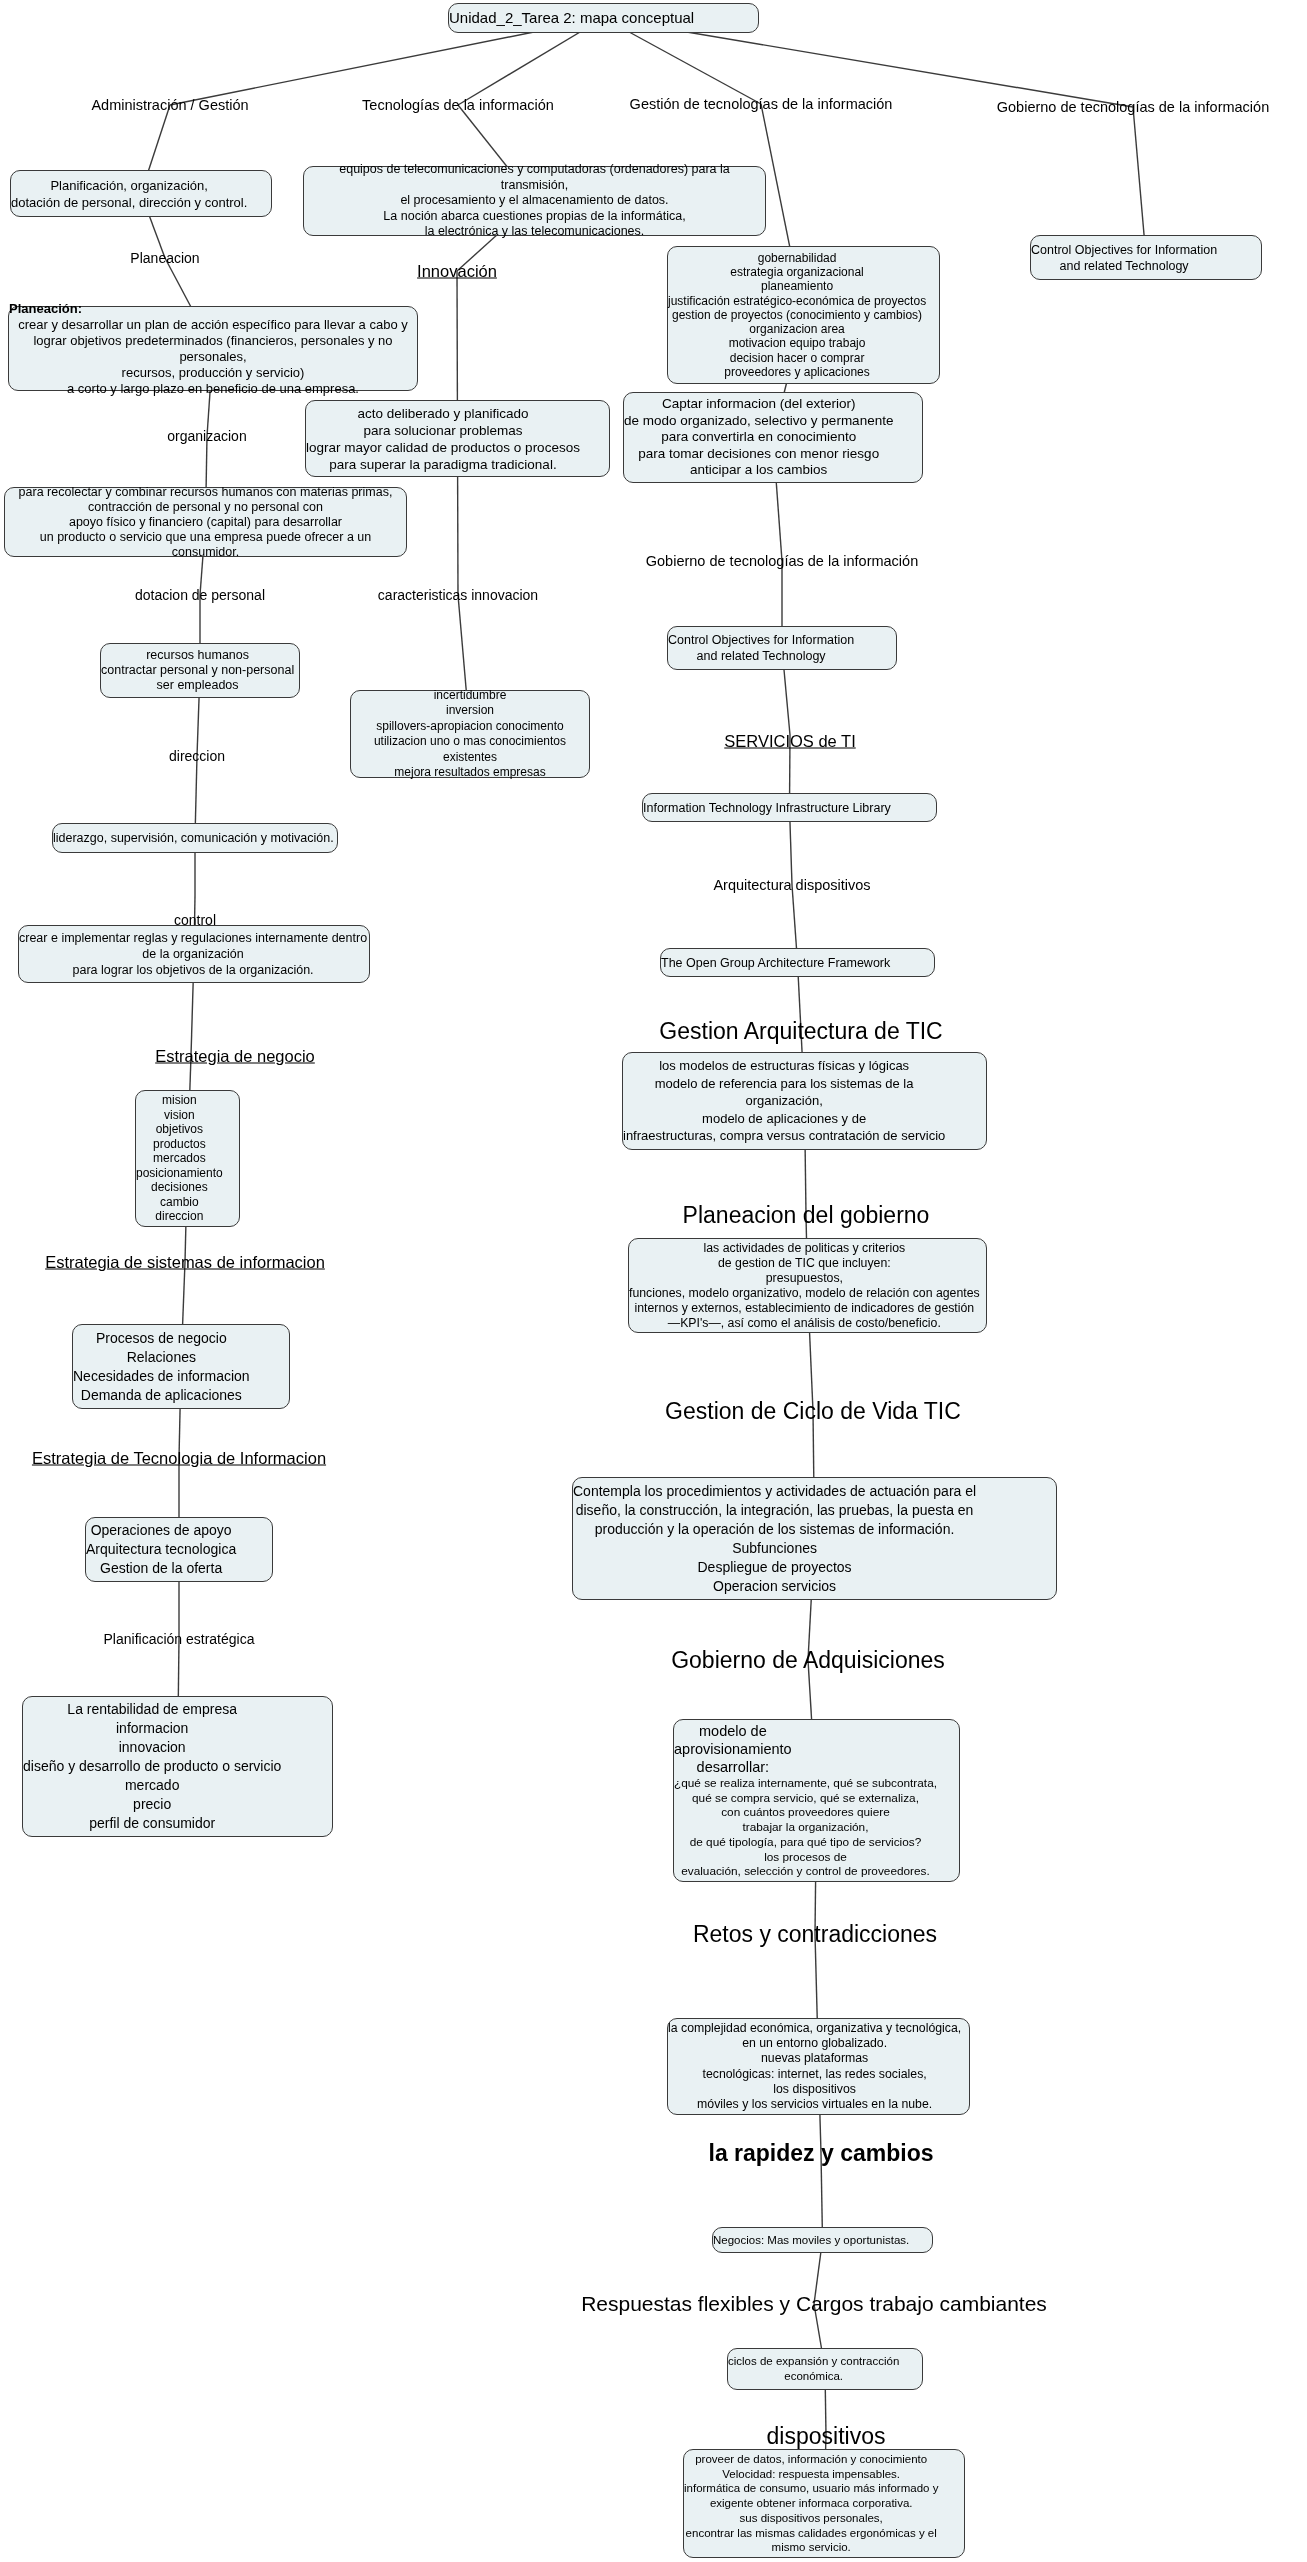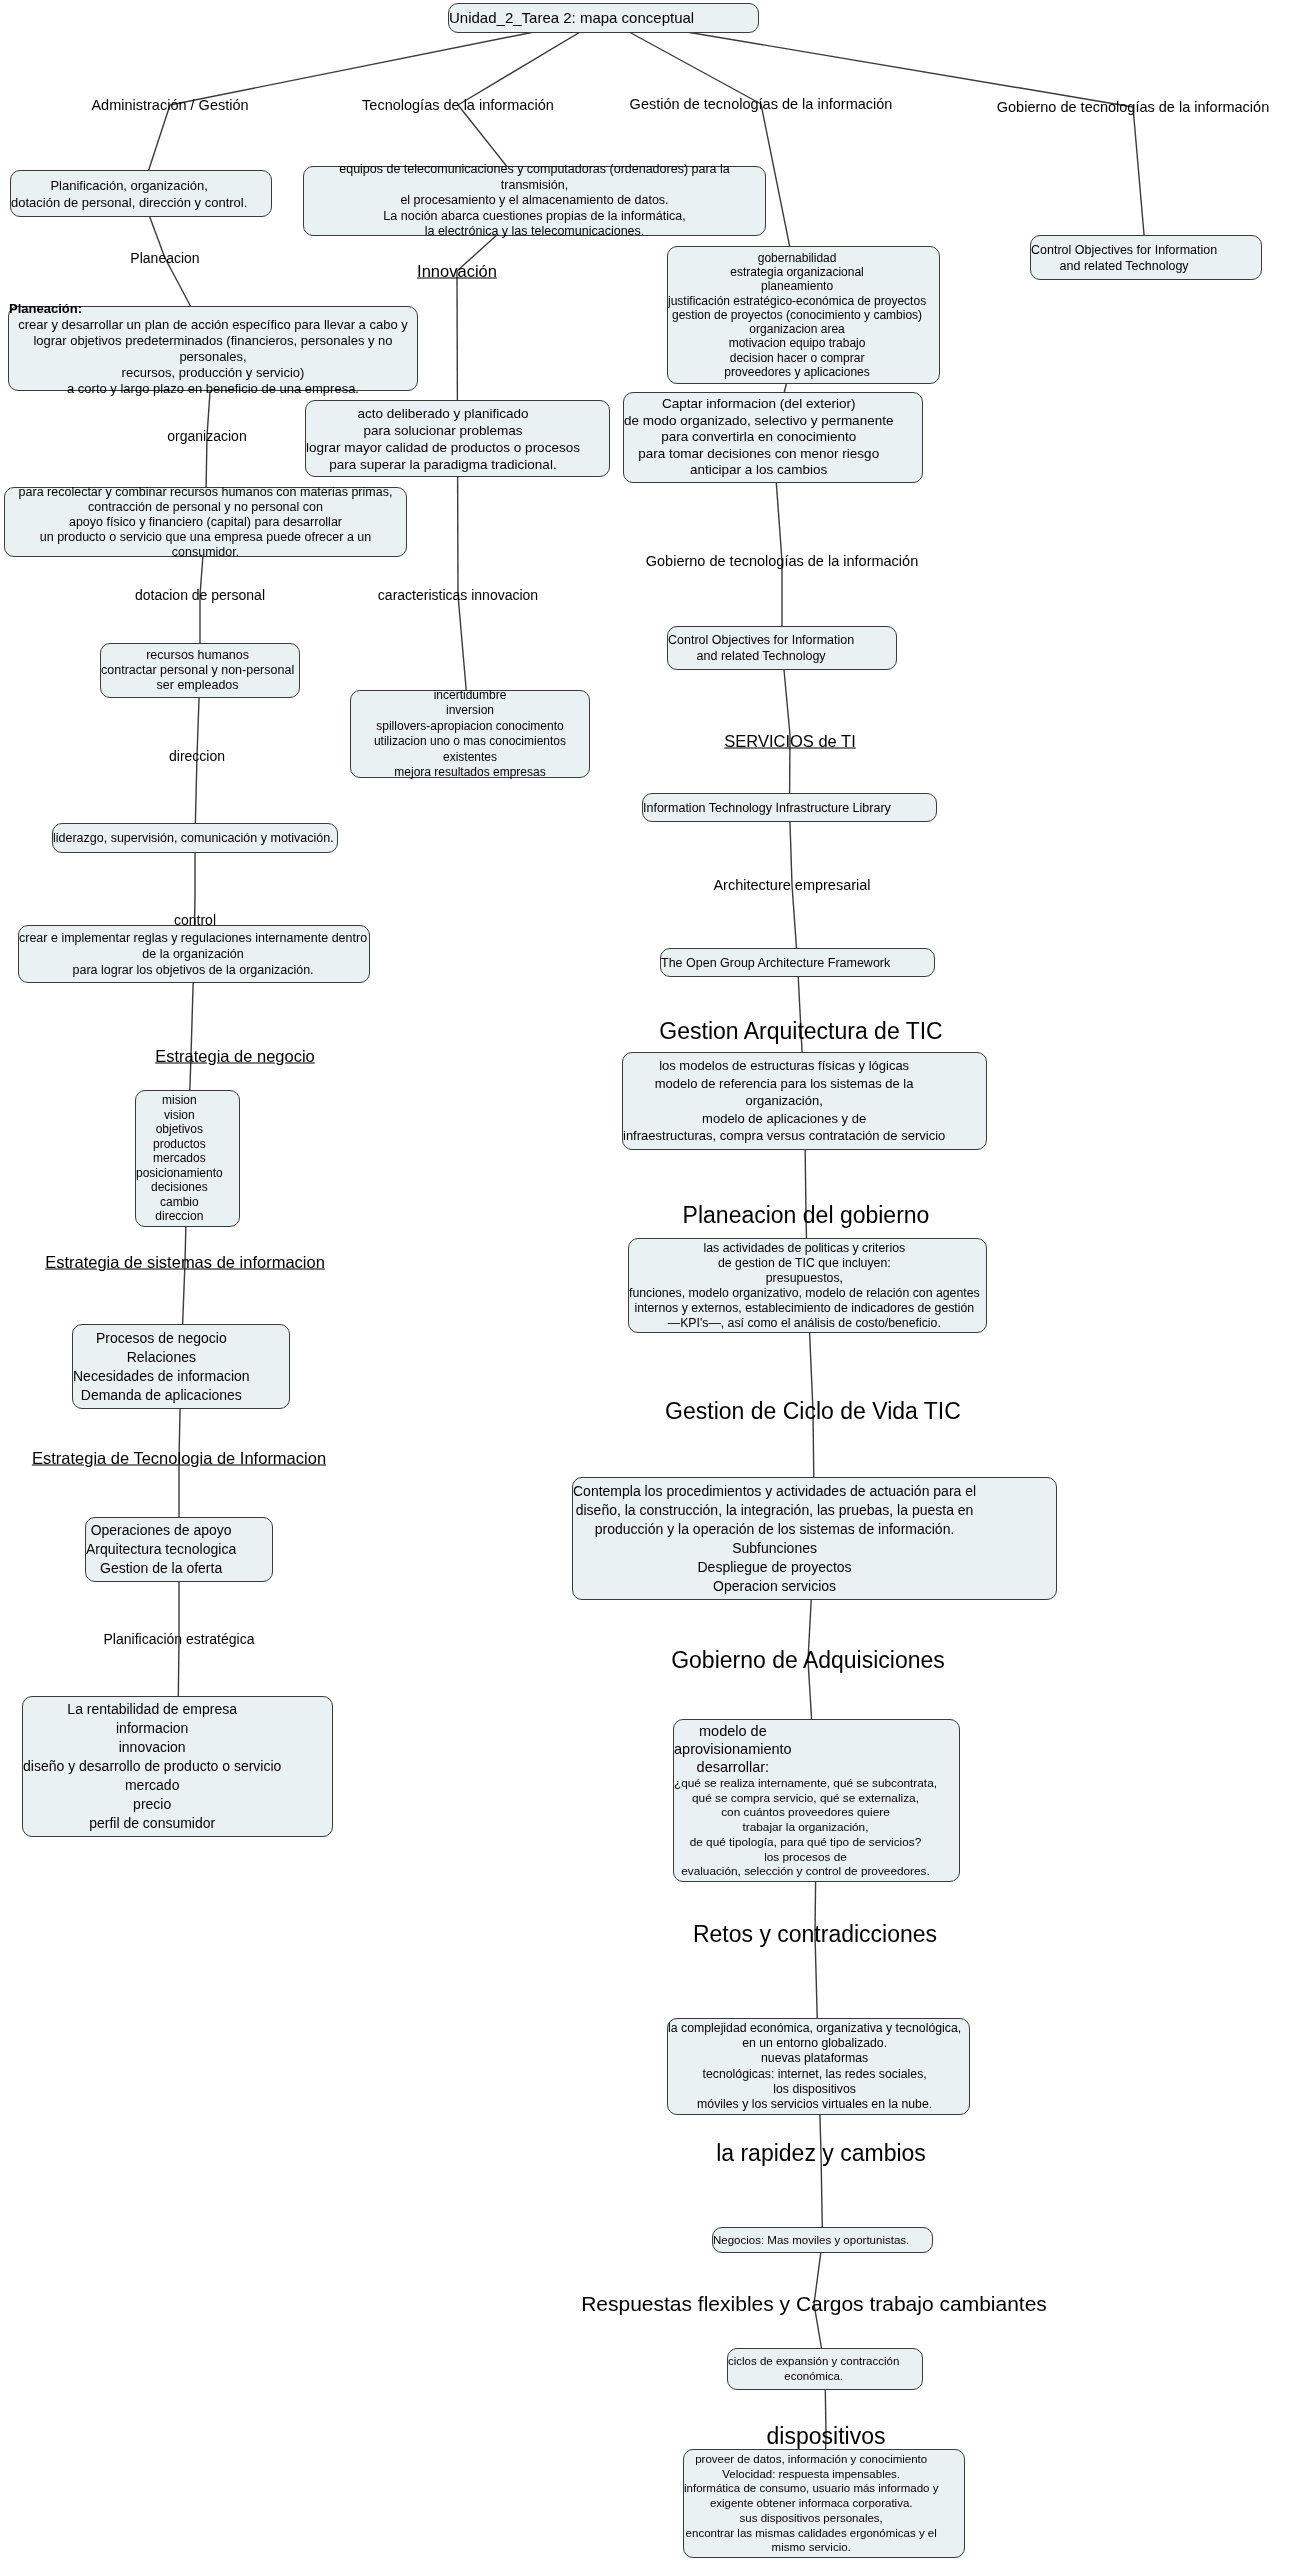--- a/index.html
+++ b/index.html
@@ -235,21 +235,21 @@
       <div class="txt">Control Objectives for Information
 and related Technology</div>
     </div>
     <div class="node label-md" style="left: 790px; top: 735px; margin-top: 6px;">
       <div class="txt">SERVICIOS de TI</div>
     </div>
     <div class="node box" style="left: 642px; top: 793px; width: 295px; height: 29px; font-size: 12.5px;">
       <div class="txt">Information Technology Infrastructure Library</div>
     </div>
     <div class="node label" style="left: 792px; top: 885px; font-size: 14.5px;">
-      <div class="txt">Architecture empresarial</div>
+      <div class="txt">Arquitectura dispositivos</div>
     </div>
     <div class="node box" style="left: 660px; top: 948px; width: 275px; height: 29px; font-size: 12.5px;">
       <div class="txt">The Open Group Architecture Framework</div>
     </div>
     <div class="node label-lg" style="left: 801px; top: 1031px;">
       <div class="txt">Gestion Arquitectura de TIC</div>
     </div>
     <div class="node box" style="left: 622px; top: 1052px; width: 365px; height: 98px; font-size: 13px; line-height: 17.5px;">
       <div class="txt">los modelos de estructuras físicas y lógicas
 modelo de referencia para los sistemas de la
@@ -298,21 +298,21 @@
       <div class="txt">Retos y contradicciones</div>
     </div>
     <div class="node box" style="left: 667px; top: 2018px; width: 303px; height: 97px; font-size: 12.3px; line-height: 15.2px;">
       <div class="txt">la complejidad económica, organizativa y tecnológica,
 en un entorno globalizado.
 nuevas plataformas
 tecnológicas: internet, las redes sociales,
 los dispositivos
 móviles y los servicios virtuales en la nube.</div>
     </div>
-    <div class="node label-lg" style="left: 821px; top: 2153px;">
+    <div class="node label-lg" style="left: 821px; top: 2153px; font-weight: bold;">
       <div class="txt">la rapidez y cambios</div>
     </div>
     <div class="node box" style="left: 712px; top: 2227px; width: 221px; height: 26px; font-size: 11.5px;">
       <div class="txt">Negocios: Mas moviles y oportunistas.</div>
     </div>
     <div class="node label-lg" style="left: 814px; top: 2304px; font-size: 21px;">
       <div class="txt">Respuestas flexibles y Cargos trabajo cambiantes</div>
     </div>
     <div class="node box" style="left: 727px; top: 2348px; width: 196px; height: 42px; font-size: 11.5px; line-height: 15px;">
       <div class="txt">ciclos de expansión y contracción

